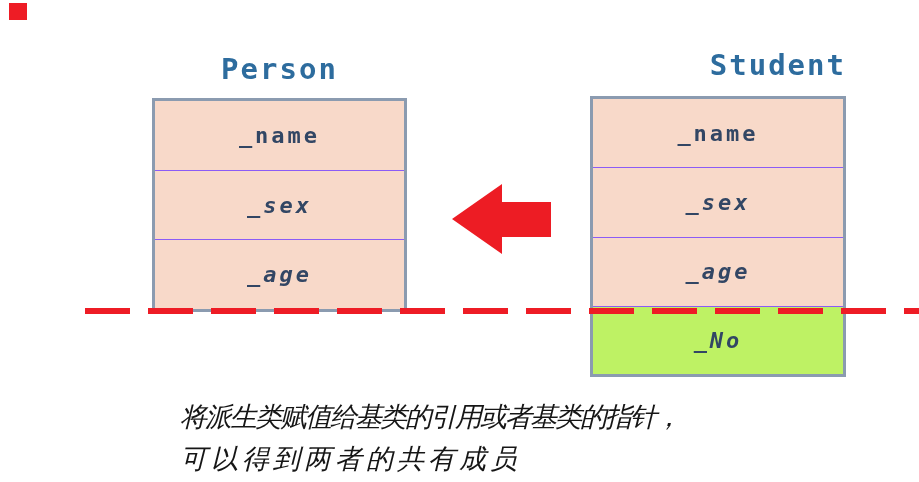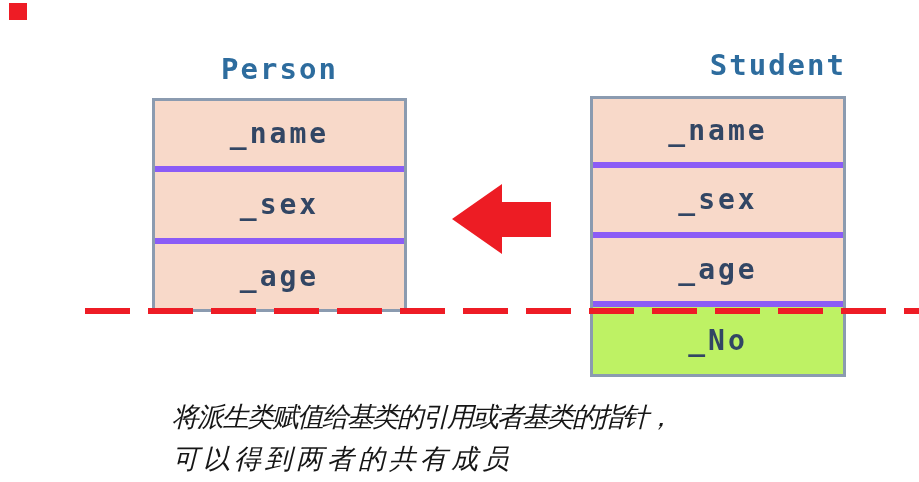--- a/index.html
+++ b/index.html
@@ -44,46 +44,46 @@
   .person-box  { left: 152px; top: 98px; width: 255px; height: 214px; }
   .student-box { left: 590px; top: 96px; width: 256px; height: 281px; }
 
   .field-row {
     flex: 1 1 auto;
     background: #f8d9c9;
     display: flex;
     align-items: center;
     justify-content: center;
   }
-  .field-row + .field-row { border-top: 6px solid #8b5cf6; }
+  .field-row + .field-row { border-top: 1px solid #8b5cf6; font-style: italic; }
   .field-row.sliced {
     background: #bef264;
     flex: 0 0 67px;
   }
   .field-label {
     font-family: "DejaVu Sans Mono", monospace;
     font-weight: 700;
-    font-size: 28px;
+    font-size: 22px;
     letter-spacing: 3px;
     color: #324664;
   }
 
   
   .overlay {
     position: absolute;
     left: 0; top: 0;
     width: 919px; height: 482px;
     pointer-events: none;
     z-index: 5;
   }
 
   
   .caption {
     position: absolute;
-    left: 172px;
+    left: 180px;
     top: 396px;
     font-style: italic;
     font-weight: 500;
     color: #161616;
     font-size: 27px;
     line-height: 42px;
   }
   .caption .line1 { letter-spacing: -2px; }
   .caption .line2 { letter-spacing: 4px; }
 </style>

